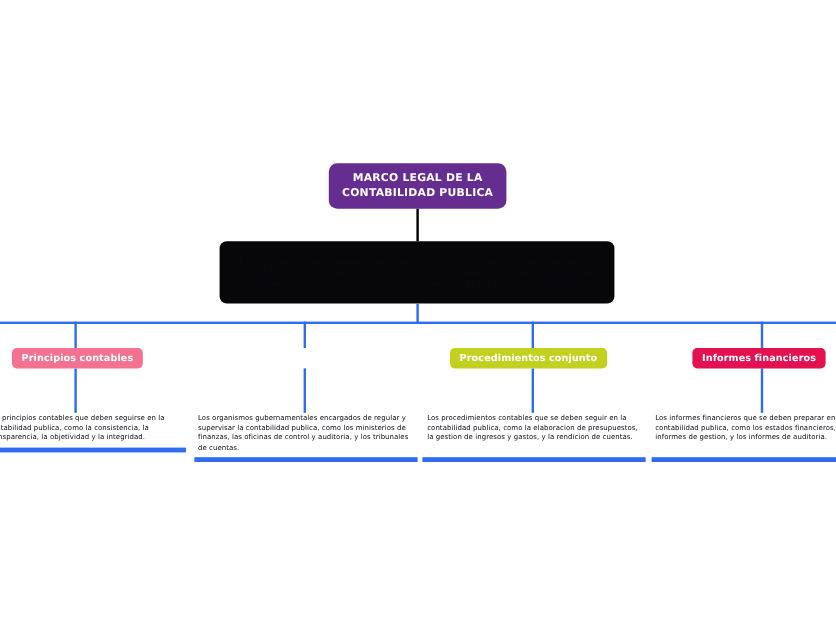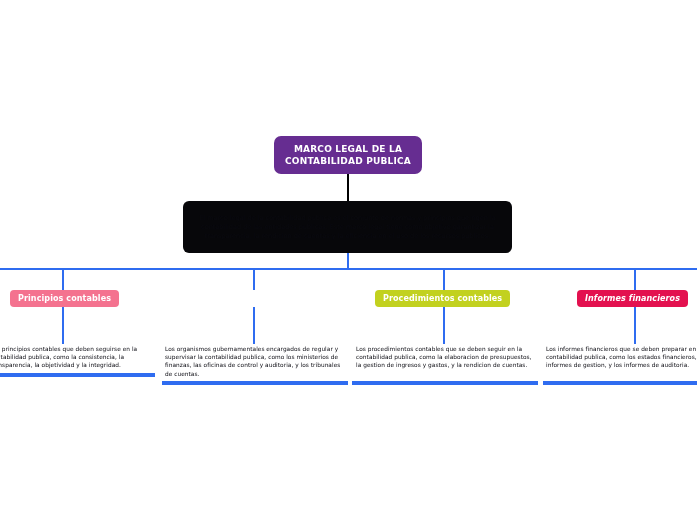--- a/index.html
+++ b/index.html
@@ -137,23 +137,23 @@
 
   <div class="conn" style="left:62px; top:307px; width:1.5px; height:37px;"></div>
   <div class="conn" style="left:253px; top:307px; width:1.5px; height:37px;"></div>
   <div class="conn" style="left:443px; top:307px; width:1.5px; height:37px;"></div>
   <div class="conn" style="left:634px; top:307px; width:1.5px; height:37px;"></div>
 
   <div class="badge" style="left:10px; top:290px; background:#f4728f;">
     <span>Principios contables</span>
   </div>
   <div class="badge" style="left:375px; top:290px; background:#c2d11f;">
-    <span>Procedimientos contables</span>
+    <span>Procedimientos conjunto</span>
   </div>
-  <div class="badge" style="left:577px; top:290px; background:#e3114f;font-style:italic;">
+  <div class="badge" style="left:577px; top:290px; background:#e3114f;">
     <span>Informes financieros</span>
   </div>
 
   <div class="body-text" style="left:-10px; top:345px; width:160px;">Los principios contables que deben seguirse en la contabilidad publica, como la consistencia, la transparencia, la objetividad y la integridad.</div>
   <div class="body-text" style="left:165px; top:345px; width:180px;">Los organismos gubernamentales encargados de regular y supervisar la contabilidad publica, como los ministerios de finanzas, las oficinas de control y auditoria, y los tribunales de cuentas.</div>
   <div class="body-text" style="left:356px; top:345px; width:180px;">Los procedimientos contables que se deben seguir en la contabilidad publica, como la elaboracion de presupuestos, la gestion de ingresos y gastos, y la rendicion de cuentas.</div>
   <div class="body-text" style="left:546px; top:345px; width:180px;">Los informes financieros que se deben preparar en la contabilidad publica, como los estados financieros, los informes de gestion, y los informes de auditoria.</div>
 
   <div class="underbar" style="left:-10px; top:373px; width:165px;"></div>
   <div class="underbar" style="left:162px; top:381px; width:186px;"></div>

